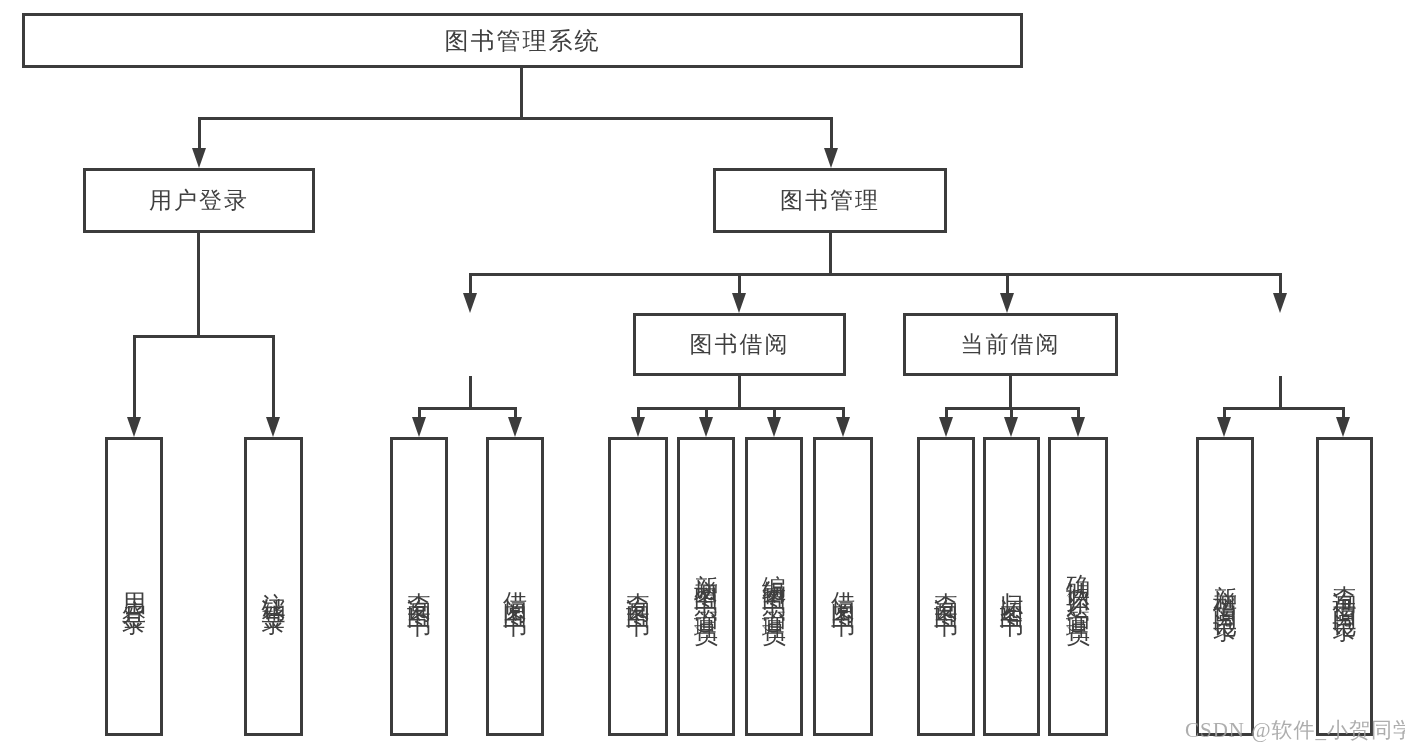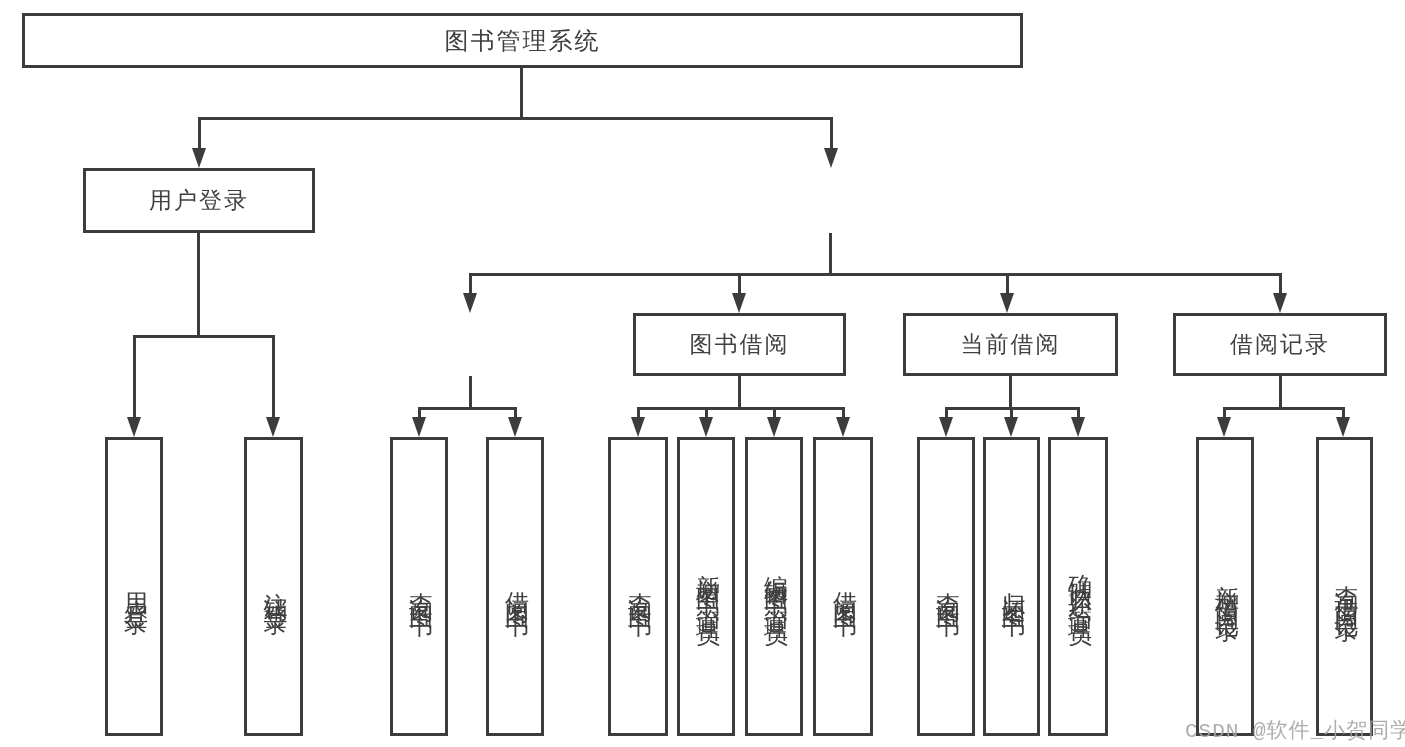--- a/index.html
+++ b/index.html
@@ -1,21 +1,21 @@
 <!DOCTYPE html>
 <html><head>
 <meta charset="utf-8">
 <style>
   html, body { margin: 0; padding: 0; background: #ffffff; }
   #canvas {
     position: relative;
     width: 1405px;
     height: 747px;
     background: #ffffff;
-    font-family: Liberation Mono, monospace;
+    font-family: Liberation Serif, serif;
     overflow: hidden;
   }
   .box {
     position: absolute;
     box-sizing: border-box;
     border: 3px solid #3c3c3c;
     background: #ffffff;
     display: flex;
     align-items: center;
     justify-content: center;
@@ -127,29 +127,29 @@
   <div class="line" style="left:1342px;top:407px;width:3px;height:13px;"></div>
   <div class="arrowhead" style="left:1336px;top:417px;"></div>
 
   <div class="box" style="left:22px;top:13px;width:1001px;height:55px;">
     <span class="h-label root-label">图书管理系统</span>
   </div>
 
   <div class="box" style="left:83px;top:168px;width:232px;height:65px;">
     <span class="h-label">用户登录</span>
   </div>
+  <div class="box" style="left:713px;top:168px;width:234px;height:65px;">
+    <span class="h-label">图书管理</span>
+  </div>
 
   <div class="box" style="left:633px;top:313px;width:213px;height:63px;">
     <span class="h-label">图书借阅</span>
   </div>
   <div class="box" style="left:903px;top:313px;width:215px;height:63px;">
     <span class="h-label">当前借阅</span>
-  </div>
-  <div class="box" style="left:1173px;top:313px;width:214px;height:63px;">
-    <span class="h-label">借阅记录</span>
   </div>
 
   <div class="box" style="left:105px;top:437px;width:58px;height:299px;">
     <span class="v-text">用户登录</span>
   </div>
   <div class="box" style="left:244px;top:437px;width:59px;height:299px;">
     <span class="v-text">注销登录</span>
   </div>
 
   <div class="box" style="left:390px;top:437px;width:58px;height:299px;">

